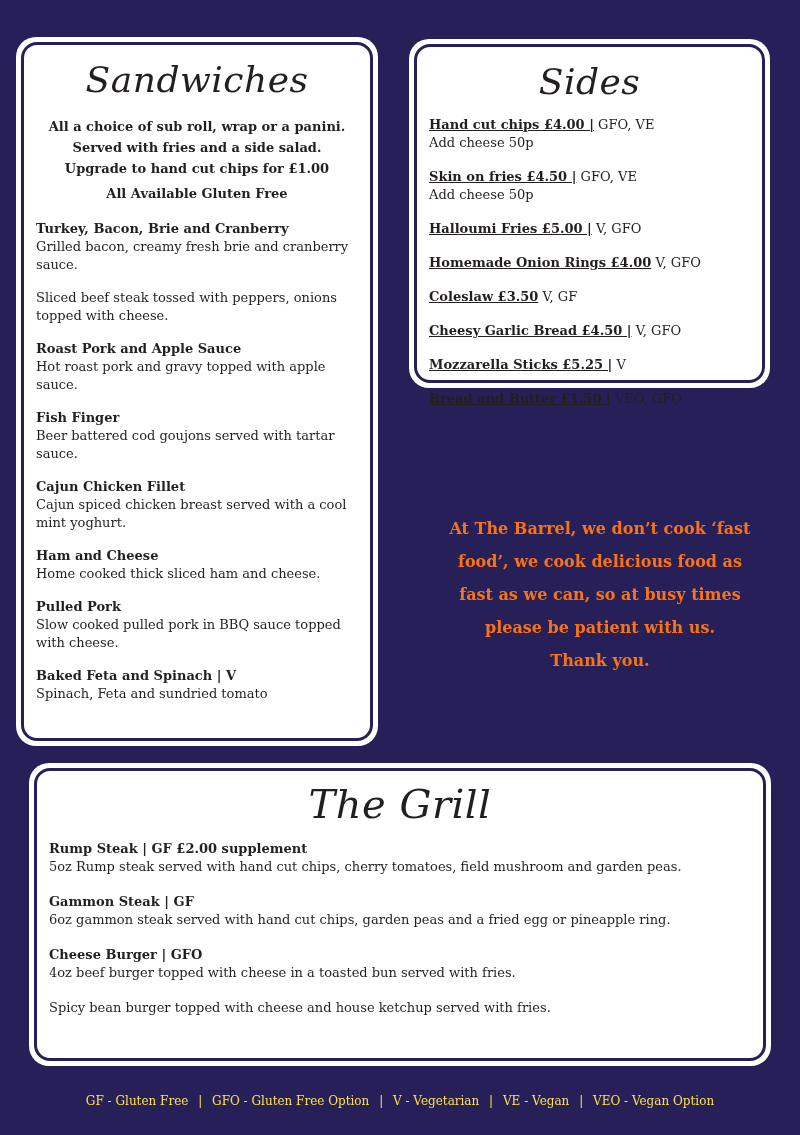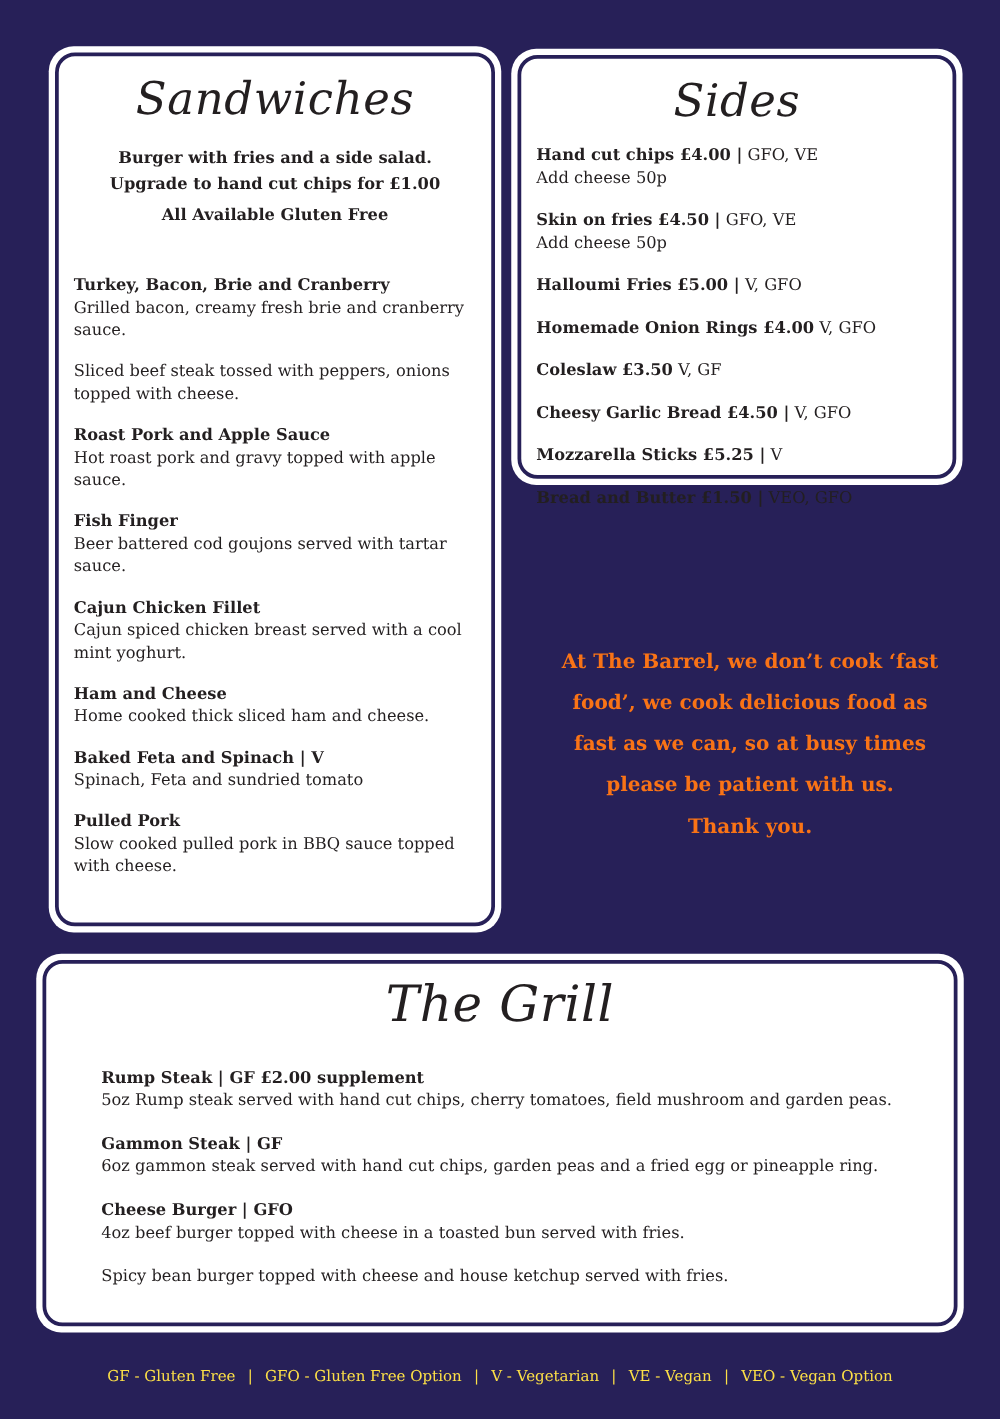--- a/index.html
+++ b/index.html
@@ -35,62 +35,63 @@
     .intro {
       text-align: center;
       font-weight: bold;
       font-size: 13px;
       line-height: 21px;
     }
     .item-name { font-weight: bold; font-size: 13px; line-height: 18px; }
     .item-desc { font-size: 13px; line-height: 18px; }
 
     
-    #sandwiches { left: 39px; top: 37px; width: 362px; height: 709px; }
+    #sandwiches { left: 16px; top: 37px; width: 362px; height: 709px; }
     #sandwiches .panel-title { position: absolute; left: 0; right: 0; top: 22px; font-size: 36px; }
     #sandwiches .intro-wrap { position: absolute; left: 20px; right: 20px; top: 79px; }
     #sandwiches .items { position: absolute; left: 20px; right: 14px; top: 183px; }
     #sandwiches .item { margin-bottom: 15px; }
 
     
     #sides { left: 409px; top: 39px; width: 361px; height: 349px; }
     #sides .panel-title { position: absolute; left: 0; right: 0; top: 22px; font-size: 36px; }
     #sides .items { position: absolute; left: 20px; right: 14px; top: 77px; }
     #sides .side-item { font-size: 13px; line-height: 18px; margin-bottom: 16px; }
-    #sides .side-item .b { font-weight: bold; }
+    #sides .side-item .b { font-weight: bold; text-decoration: underline; }
 
     
     #message {
       position: absolute; left: 420px; top: 512px; width: 360px;
       text-align: center; color: #f97316;
       font-size: 16px; line-height: 33px; font-weight: bold;
     }
 
     
     #grill { left: 29px; top: 763px; width: 742px; height: 303px; }
     #grill .panel-title { position: absolute; left: 0; right: 0; top: 18px; font-size: 40px; }
-    #grill .items { position: absolute; left: 20px; right: 14px; top: 91px; margin-left: 32px; }
+    #grill .items { position: absolute; left: 20px; right: 14px; top: 77px; }
     #grill .item { margin-bottom: 17px; }
     #grill .item-name, #grill .item-desc { font-size: 13px; line-height: 18px; }
 
     
     #legend {
       position: absolute; left: 0; right: 0; top: 1094px;
       text-align: center; color: #fde047; font-size: 12px;
     }
     #legend .sep { margin: 0 6px; }
   </style>
 </head>
 <body>
 
 <div class="panel" id="sandwiches">
   <div class="panel-inner"></div>
   <div class="panel-title">Sandwiches</div>
   <div class="intro-wrap">
-    <div class="intro">Burger with fries and a side salad.</div>
+    <div class="intro">All a choice of sub roll, wrap or a panini.</div>
+    <div class="intro">Served with fries and a side salad.</div>
     <div class="intro">Upgrade to hand cut chips for £1.00</div>
     <div class="intro" style="margin-top:4px">All Available Gluten Free</div>
   </div>
   <div class="items">
     <div class="item">
       <div class="item-name">Turkey, Bacon, Brie and Cranberry</div>
       <div class="item-desc">Grilled bacon, creamy fresh brie and cranberry sauce.</div>
     </div>
     <div class="item">
       <div class="item-desc">Sliced beef steak tossed with peppers, onions topped with cheese.</div>
@@ -105,26 +106,26 @@
     </div>
     <div class="item">
       <div class="item-name">Cajun Chicken Fillet</div>
       <div class="item-desc">Cajun spiced chicken breast served with a cool mint yoghurt.</div>
     </div>
     <div class="item">
       <div class="item-name">Ham and Cheese</div>
       <div class="item-desc">Home cooked thick sliced ham and cheese.</div>
     </div>
     <div class="item">
+      <div class="item-name">Pulled Pork</div>
+      <div class="item-desc">Slow cooked pulled pork in BBQ sauce topped with cheese.</div>
+    </div>
+    <div class="item">
       <div class="item-name">Baked Feta and Spinach | V</div>
       <div class="item-desc">Spinach, Feta and sundried tomato</div>
-    </div>
-    <div class="item">
-      <div class="item-name">Pulled Pork</div>
-      <div class="item-desc">Slow cooked pulled pork in BBQ sauce topped with cheese.</div>
     </div>
   </div>
 </div>
 
 <div class="panel" id="sides">
   <div class="panel-inner"></div>
   <div class="panel-title">Sides</div>
   <div class="items">
     <div class="side-item">
       <span class="b">Hand cut chips £4.00 |</span><span> GFO, VE</span>

